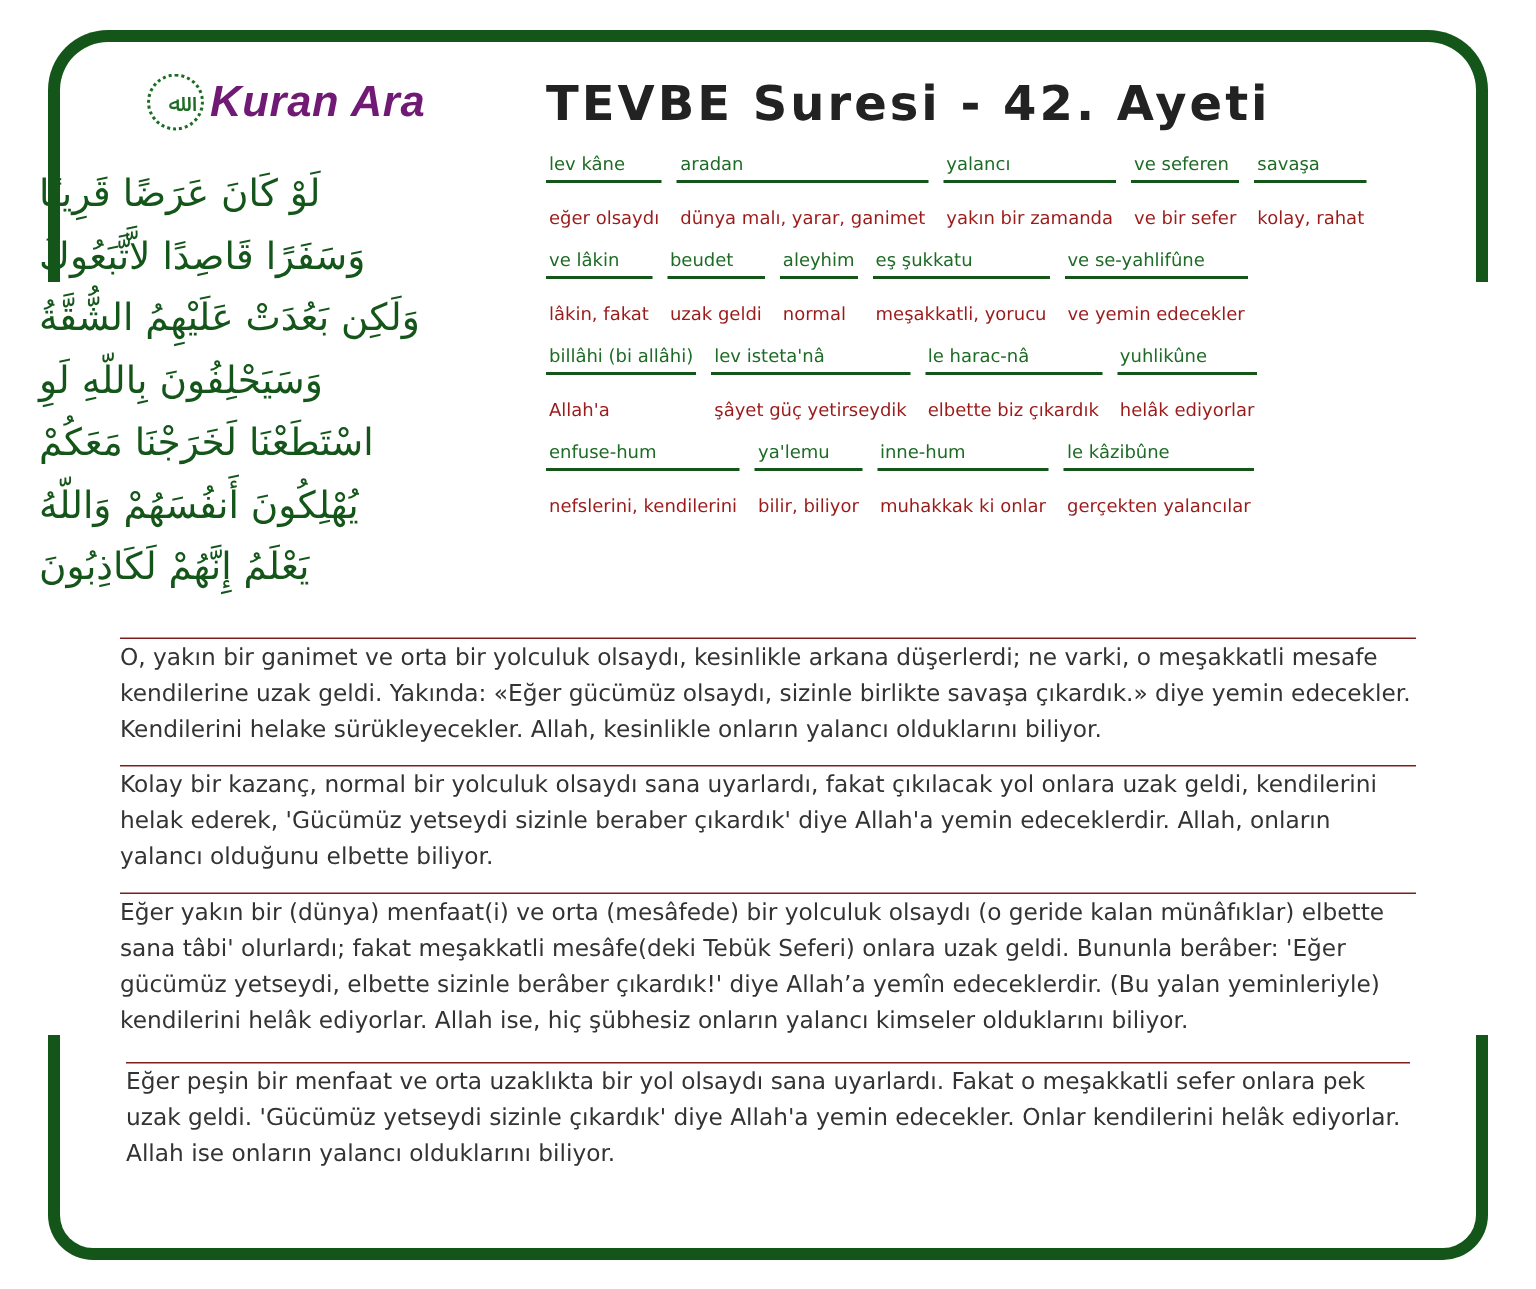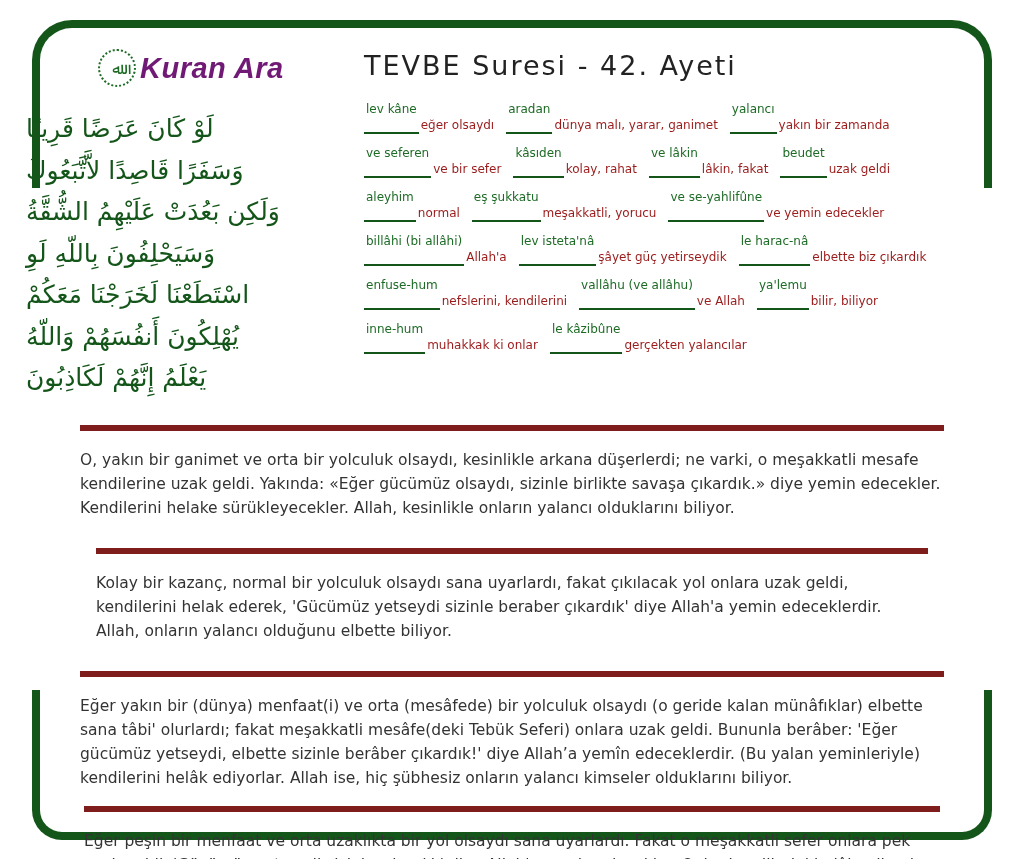--- a/index.html
+++ b/index.html
@@ -33,54 +33,54 @@
       color: #1d6b25; font-size: 16px; font-family: "DejaVu Sans", sans-serif;
     }
     .logo-text {
       font-family: Liberation Sans, sans-serif; font-style: italic; font-weight: bold;
       font-size: 29px; color: #701a75; letter-spacing: 0.5px;
     }
 
     
     .title {
       position: absolute; left: 364px; top: 50px;
-      font-size: 27px; letter-spacing: 2px; color: #222;
-      font-family: "DejaVu Sans", sans-serif; font-weight: normal;
+      font-size: 32px; letter-spacing: 2px; color: #222;
+      font-family: "DejaVu Sans", sans-serif; font-weight: bold;
     }
 
     
     .arabic {
       position: absolute; right: 708px; top: 108px; width: 290px;
       direction: rtl; text-align: left;
       font-family: "DejaVu Sans", sans-serif; font-size: 25px; line-height: 41.5px;
       color: #14561a;
     }
     .arabic div { white-space: nowrap; }
 
     
     .words {
       position: absolute; left: 364px; top: 102px; width: 570px;
       display: flex; flex-wrap: wrap; row-gap: 12px; column-gap: 10px;
     }
-    .word { display: flex; }
+    .word { display: flex; flex-direction: column; }
     .word-ar {
       font-size: 12px; color: #1d6b25; padding: 0 2px 3px 2px;
       border-bottom: 2px solid #14561a; white-space: nowrap; line-height: 15px;
     }
     .word-tr {
       font-size: 12px; color: #9b1b1b; padding: 15px 2px 0 2px;
       white-space: nowrap; line-height: 17px;
     }
 
     
     .translations {
       position: absolute; left: 80px; top: 425px; width: 864px;
     }
     .translation {
-      border-top: 6px solid #7f1d1d; padding: 17px 0 12px 0;
+      border-top: 1px solid #7f1d1d; padding: 0 0 12px 0;
       font-size: 15.5px; line-height: 24px; color: #333;
     }
   </style>
 </head>
 <body>
 
 <div class="frame frame-top"></div>
 <div class="frame frame-bottom"></div>
 
 <div class="logo">
@@ -111,21 +111,21 @@
     </div>
   <div class="word">
       <span class="word-ar">yalancı</span>
       <span class="word-tr">yakın bir zamanda</span>
     </div>
   <div class="word">
       <span class="word-ar">ve seferen</span>
       <span class="word-tr">ve bir sefer</span>
     </div>
   <div class="word">
-      <span class="word-ar">kâsıden</span>
+      <span class="word-ar">savaşa</span>
       <span class="word-tr">kolay, rahat</span>
     </div>
   <div class="word">
       <span class="word-ar">ve lâkin</span>
       <span class="word-tr">lâkin, fakat</span>
     </div>
   <div class="word">
       <span class="word-ar">beudet</span>
       <span class="word-tr">uzak geldi</span>
     </div>
@@ -147,39 +147,39 @@
     </div>
   <div class="word">
       <span class="word-ar">lev isteta'nâ</span>
       <span class="word-tr">şâyet güç yetirseydik</span>
     </div>
   <div class="word">
       <span class="word-ar">le harac-nâ</span>
       <span class="word-tr">elbette biz çıkardık</span>
     </div>
   <div class="word">
+      <span class="word-ar">yuhlikûne</span>
+      <span class="word-tr">helâk ediyorlar</span>
+    </div>
+  <div class="word">
       <span class="word-ar">enfuse-hum</span>
       <span class="word-tr">nefslerini, kendilerini</span>
-    </div>
-  <div class="word">
-      <span class="word-ar">vallâhu (ve allâhu)</span>
-      <span class="word-tr">ve Allah</span>
     </div>
   <div class="word">
       <span class="word-ar">ya'lemu</span>
       <span class="word-tr">bilir, biliyor</span>
     </div>
   <div class="word">
       <span class="word-ar">inne-hum</span>
       <span class="word-tr">muhakkak ki onlar</span>
     </div>
   <div class="word">
       <span class="word-ar">le kâzibûne</span>
       <span class="word-tr">gerçekten yalancılar</span>
     </div>
 </div>
 
 <div class="translations">
   <p class="translation" style="margin:0;">O, yakın bir ganimet ve orta bir yolculuk olsaydı, kesinlikle arkana düşerlerdi; ne varki, o meşakkatli mesafe kendilerine uzak geldi. Yakında: «Eğer gücümüz olsaydı, sizinle birlikte savaşa çıkardık.» diye yemin edecekler. Kendilerini helake sürükleyecekler. Allah, kesinlikle onların yalancı olduklarını biliyor.</p>
-  <p class="translation" style="margin:16px;">Kolay bir kazanç, normal bir yolculuk olsaydı sana uyarlardı, fakat çıkılacak yol onlara uzak geldi, kendilerini helak ederek, 'Gücümüz yetseydi sizinle beraber çıkardık' diye Allah'a yemin edeceklerdir. Allah, onların yalancı olduğunu elbette biliyor.</p>
+  <p class="translation" style="margin:0;">Kolay bir kazanç, normal bir yolculuk olsaydı sana uyarlardı, fakat çıkılacak yol onlara uzak geldi, kendilerini helak ederek, 'Gücümüz yetseydi sizinle beraber çıkardık' diye Allah'a yemin edeceklerdir. Allah, onların yalancı olduğunu elbette biliyor.</p>
   <p class="translation" style="margin:0;">Eğer yakın bir (dünya) menfaat(i) ve orta (mesâfede) bir yolculuk olsaydı (o geride kalan münâfıklar) elbette sana tâbi' olurlardı; fakat meşakkatli mesâfe(deki Tebük Seferi) onlara uzak geldi. Bununla berâber: 'Eğer gücümüz yetseydi, elbette sizinle berâber çıkardık!' diye Allah’a yemîn edeceklerdir. (Bu yalan yeminleriyle) kendilerini helâk ediyorlar. Allah ise, hiç şübhesiz onların yalancı kimseler olduklarını biliyor.</p>
   <p class="translation" style="margin:4px;">Eğer peşin bir menfaat ve orta uzaklıkta bir yol olsaydı sana uyarlardı. Fakat o meşakkatli sefer onlara pek uzak geldi. 'Gücümüz yetseydi sizinle çıkardık' diye Allah'a yemin edecekler. Onlar kendilerini helâk ediyorlar. Allah ise onların yalancı olduklarını biliyor.</p>
 </div>
 
 </body></html>

